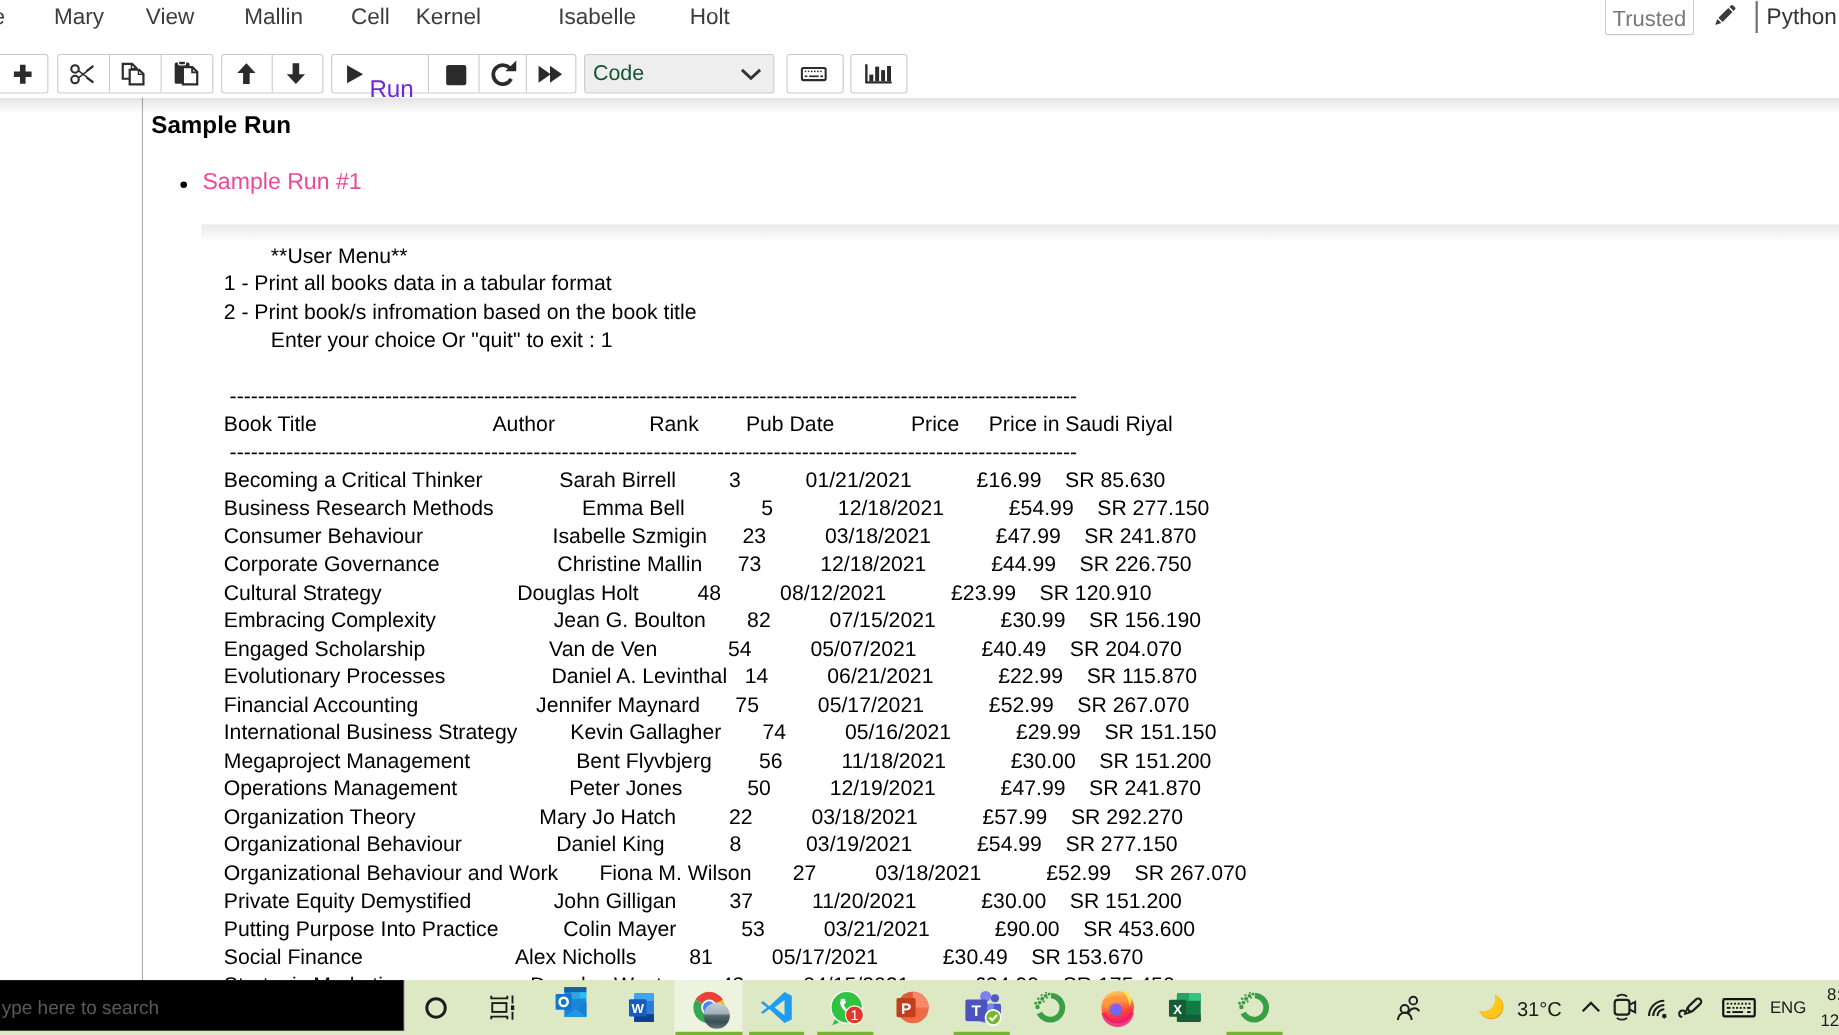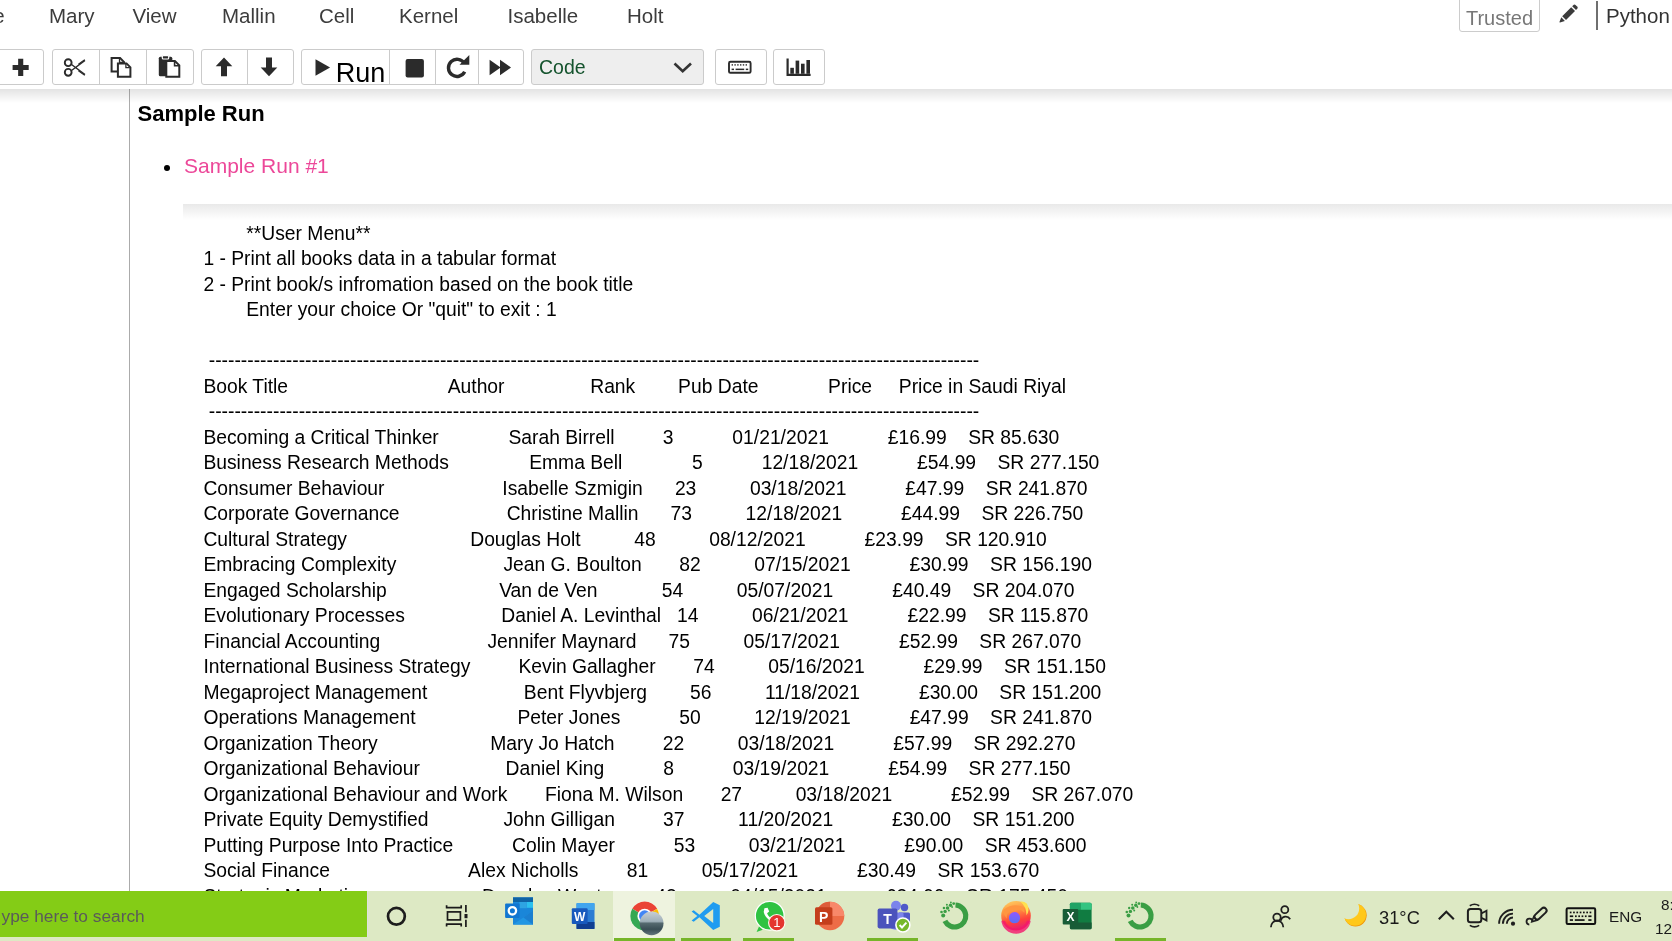--- a/index.html
+++ b/index.html
@@ -23,36 +23,36 @@
 #vline{position:absolute;left:129px;top:89px;width:1px;height:802px;background:#ababab;}
 #h4{position:absolute;left:137.5px;top:101.3px;font-size:22px;font-weight:bold;color:#000;}
 #li1{position:absolute;left:184px;top:153.8px;font-size:21px;color:#ec4899;}
 #bullet{position:absolute;left:164px;top:164.5px;width:6px;height:6px;border-radius:3px;background:#000;}
 #outband{position:absolute;left:183px;top:204px;width:1489px;height:16px;
   background:linear-gradient(to bottom,#e9e9e9,#ffffff);}
 #pre{position:absolute;left:203.4px;top:220.6px;font-family:Liberation Sans, sans-serif;
   font-size:19.3px;line-height:25.5px;color:#000;white-space:pre;margin:0;}
 
 #taskbar{position:absolute;left:0;top:891px;width:1672px;height:50px;background:#dde9c4;}
-#search{position:absolute;left:0;top:0;width:367px;height:46px;background:#84cc16;border-right:1px solid #e0e0e0;}
+#search{position:absolute;left:0;top:0;width:367px;height:46px;background:#000000;border-right:1px solid #e0e0e0;}
 #searchtext{position:absolute;left:1.5px;top:15px;font-size:17.3px;color:#5a5a5a;}
 #chromecell{position:absolute;left:613px;top:0;width:62px;height:50px;background:#eef3df;}
 .ul{position:absolute;top:47px;height:3px;background:#76b529;}
 .traytext{position:absolute;color:#1a1a1a;}
 </style>
 </head>
 <body>
 
 <div id="menubar">
   <span class="mitem" style="left:-28.5px">File</span>
   <span class="mitem" style="left:49px">Mary</span>
   <span class="mitem" style="left:132.5px">View</span>
   <span class="mitem" style="left:222px">Mallin</span>
   <span class="mitem" style="left:319px">Cell</span>
-  <span class="mitem" style="left:399px">Kernel</span>
+  <span class="mitem" style="left:378px">Kernel</span>
   <span class="mitem" style="left:507.5px">Isabelle</span>
   <span class="mitem" style="left:627px">Holt</span>
   <div id="trusted">Trusted</div>
   <svg id="pencil" class="abs" style="left:1555px;top:4px" width="24" height="20" viewBox="0 0 24 20">
     <g fill="#3b3b3b">
         <path d="M7.2 12.2 L16.2 3.2 L20.0 7.0 L11.0 16.0 Z"></path>
     <path d="M17.2 2.2 L18.8 0.8 Q19.6 0.2 20.5 0.9 L22.4 2.8 Q23.1 3.7 22.4 4.5 L21.0 6.0 Z"></path>
     <path d="M6.3 13.3 L9.9 16.9 L5.0 18.4 Q4.3 18.5 4.5 17.8 Z"></path>
       </g>
   </svg>
@@ -70,21 +70,21 @@
       <div class="bsep" style="left:45px"></div>
     </div>
   <div class="btn" style="left:301px;width:221px">
     <div class="bsep" style="left:87px"></div>
       <div class="bsep" style="left:133px"></div>
       <div class="bsep" style="left:176px"></div>
   </div>
   <div class="btn" style="left:531px;width:171px;background:#eee"></div>
   <div class="btn" style="left:715px;width:50px"></div>
   <div class="btn" style="left:773px;width:50px"></div>
-  <span style="position:absolute;left:335.8px;top:20px;font-size:27px;color:#000000">Run</span>
+  <span style="position:absolute;left:335.8px;top:30px;font-size:22px;color:#6d28d9">Run</span>
   <span style="position:absolute;left:539px;top:18px;font-size:19.5px;color:#14532d">Code</span>
   <svg width="900" height="51" style="position:absolute;left:0;top:0">
     <g fill="#2b2b2b" stroke="none">
       <path d="M12.6 26.9 h16.1 v5.2 h-16.1 z M18.15 20.8 h5.1 v17.3 h-5.1 z"></path>
       <path d="M315.5 21.3 v16.4 l14.6 -8.2 z"></path>
       <rect x="405.6" y="21.1" width="18.3" height="18.3" rx="2"></rect>
       <path d="M489.6 21.7 v15.6 l11 -7.8 z M500 21.7 v15.6 l11 -7.8 z"></path>
     </g>
 
     <g stroke="#2b2b2b" fill="none">

